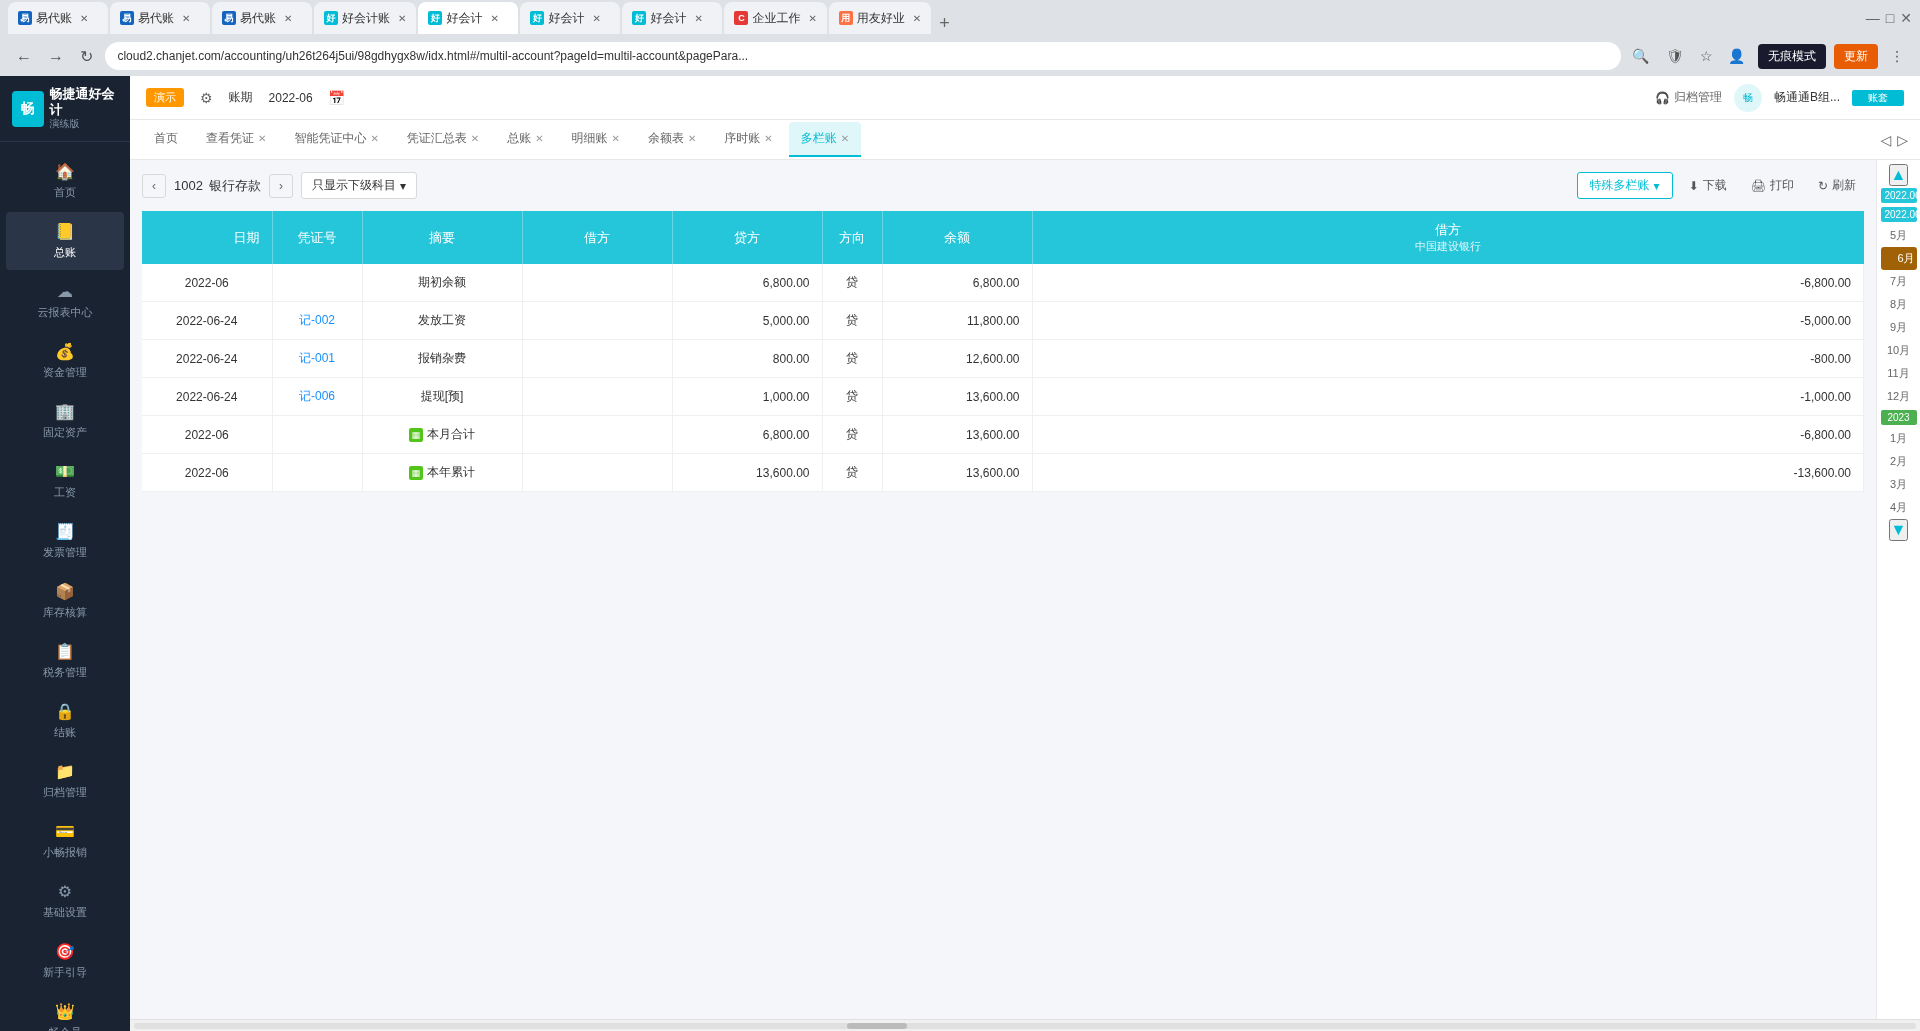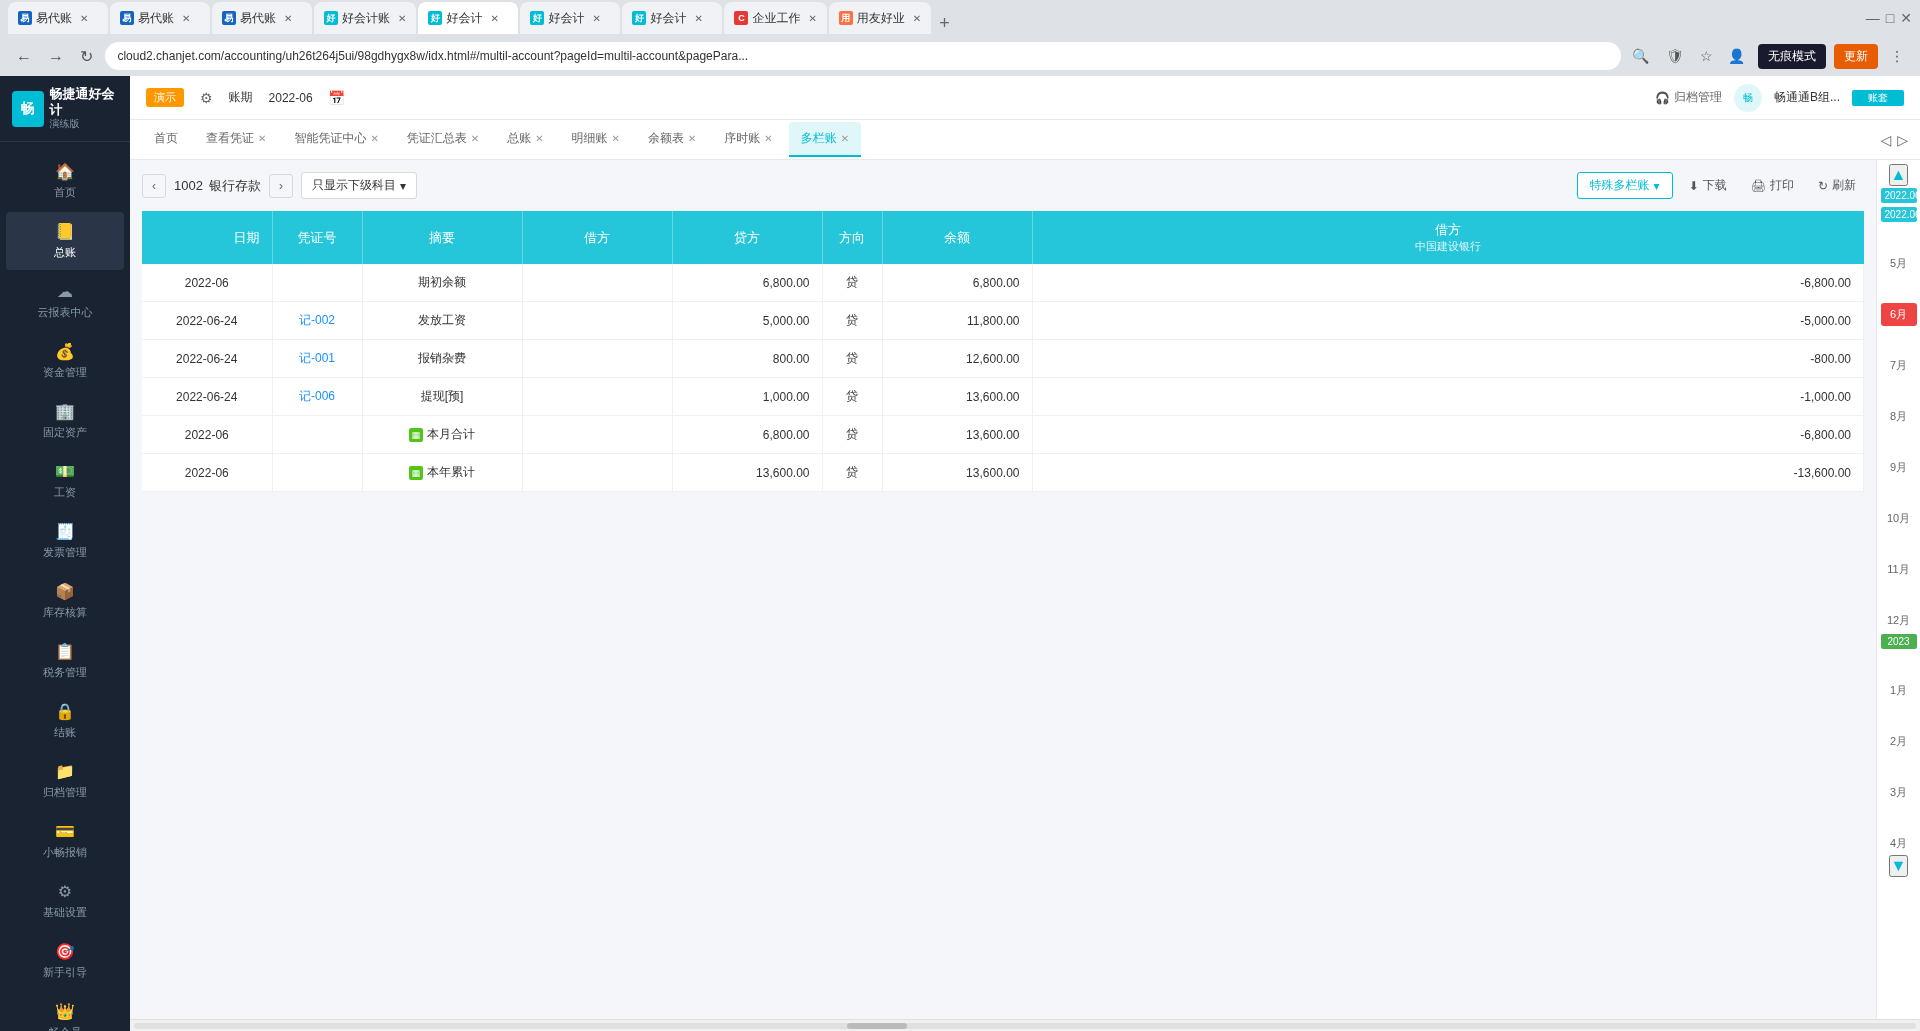--- a/index.html
+++ b/index.html
@@ -79,22 +79,22 @@
     .ledger-table tbody tr { background: #fff; border-bottom: 1px solid #f0f0f0; }
     .ledger-table tbody td { padding: 10px 12px; text-align: center; color: #333; border-right: 1px solid #f0f0f0; }
     .ledger-table tbody td.amount { text-align: right; }
     .ledger-table tbody td.link { color: #1890ff; cursor: pointer; }
     .th-sub { font-size: 11px; color: rgba(255,255,255,0.85); }
     .summary-icon { display: inline-flex; align-items: center; justify-content: center; width: 14px; height: 14px; background: #52c41a; color: #fff; font-size: 9px; border-radius: 2px; margin-right: 4px; }
 
     
     .calendar-panel { width: 44px; background: #fff; border-left: 1px solid #e8e8e8; display: flex; flex-direction: column; align-items: center; padding: 4px 0; overflow-y: auto; }
     .cal-year { font-size: 10px; color: #fff; background: #26c6da; padding: 2px 4px; border-radius: 2px; width: 36px; text-align: center; margin: 2px 0; }
-    .cal-month { font-size: 11px; color: #666; padding: 4px 2px; cursor: pointer; text-align: center; width: 36px; border-radius: 3px; margin-top: 28px; }
-    .cal-month.active { background: #ef4444; color: #fff; border-radius: 3px; }
+    .cal-month { font-size: 11px; color: #666; padding: 4px 2px; cursor: pointer; text-align: center; width: 36px; border-radius: 3px; }
+    .cal-month.active { background: #a16207; color: #fff; border-radius: 3px; text-align: right; }
     .cal-month.year-label { background: #4caf50; color: #fff; font-size: 10px; padding: 2px 4px; border-radius: 2px; margin: 2px 0; }
     .cal-scroll-btn { color: #00bcd4; font-size: 16px; cursor: pointer; }
 
     
     .h-scrollbar { height: 12px; background: #f0f0f0; border-top: 1px solid #e0e0e0; display: flex; align-items: center; padding: 0 4px; }
     .h-scrollbar-track { flex: 1; height: 6px; background: #e0e0e0; border-radius: 3px; position: relative; }
     .h-scrollbar-thumb { width: 60px; height: 6px; background: #bbb; border-radius: 3px; position: absolute; left: 40%; }
 
     
     .tab-ico { width: 14px; height: 14px; border-radius: 2px; display: inline-flex; align-items: center; justify-content: center; font-size: 9px; font-weight: bold; }

